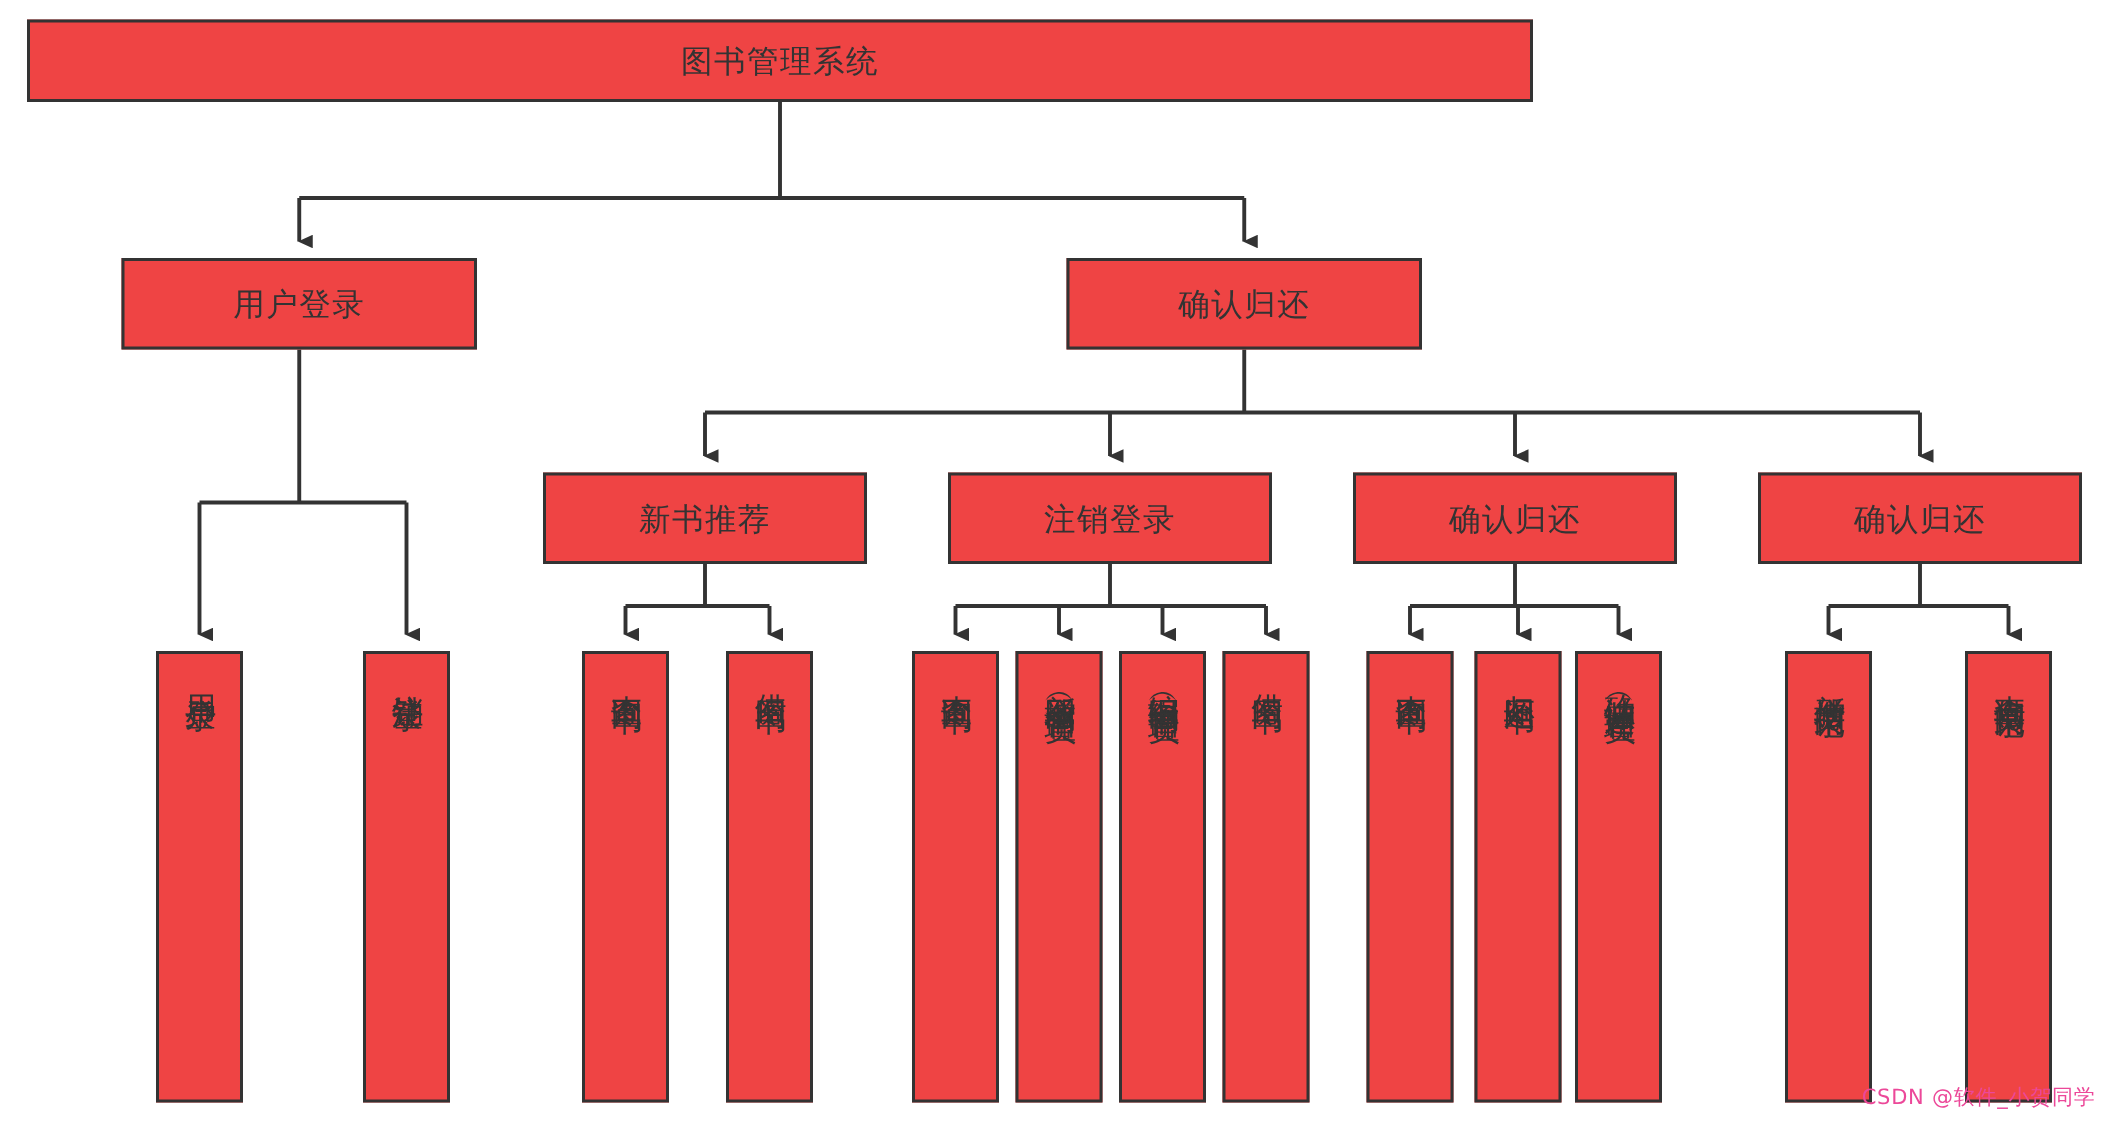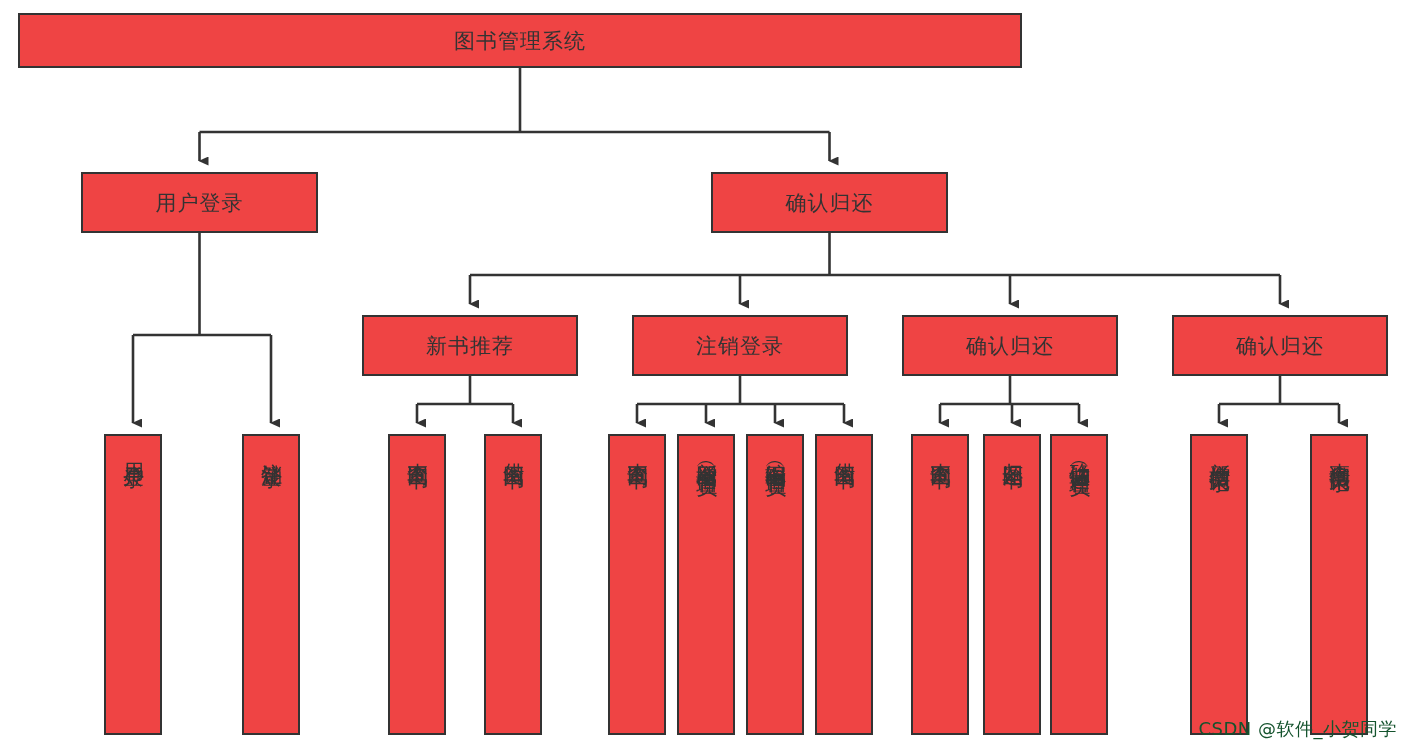--- a/index.html
+++ b/index.html
@@ -47,22 +47,22 @@
     font-size: 21px;
     line-height: 1.12;
     letter-spacing: 2px;
     white-space: nowrap;
     text-align: left;
   }
   .watermark {
     position: absolute;
     right: 8px;
     bottom: 6px;
-    font-size: 18px;
-    color: #14532d;
+    font-size: 14px;
+    color: #ec4899;
     letter-spacing: 0.5px;
     white-space: nowrap;
   }
 </style>
 </head>
 <body>
 
 <div id="canvas">
 
   <svg id="wires" xmlns="http://www.w3.org/2000/svg">

